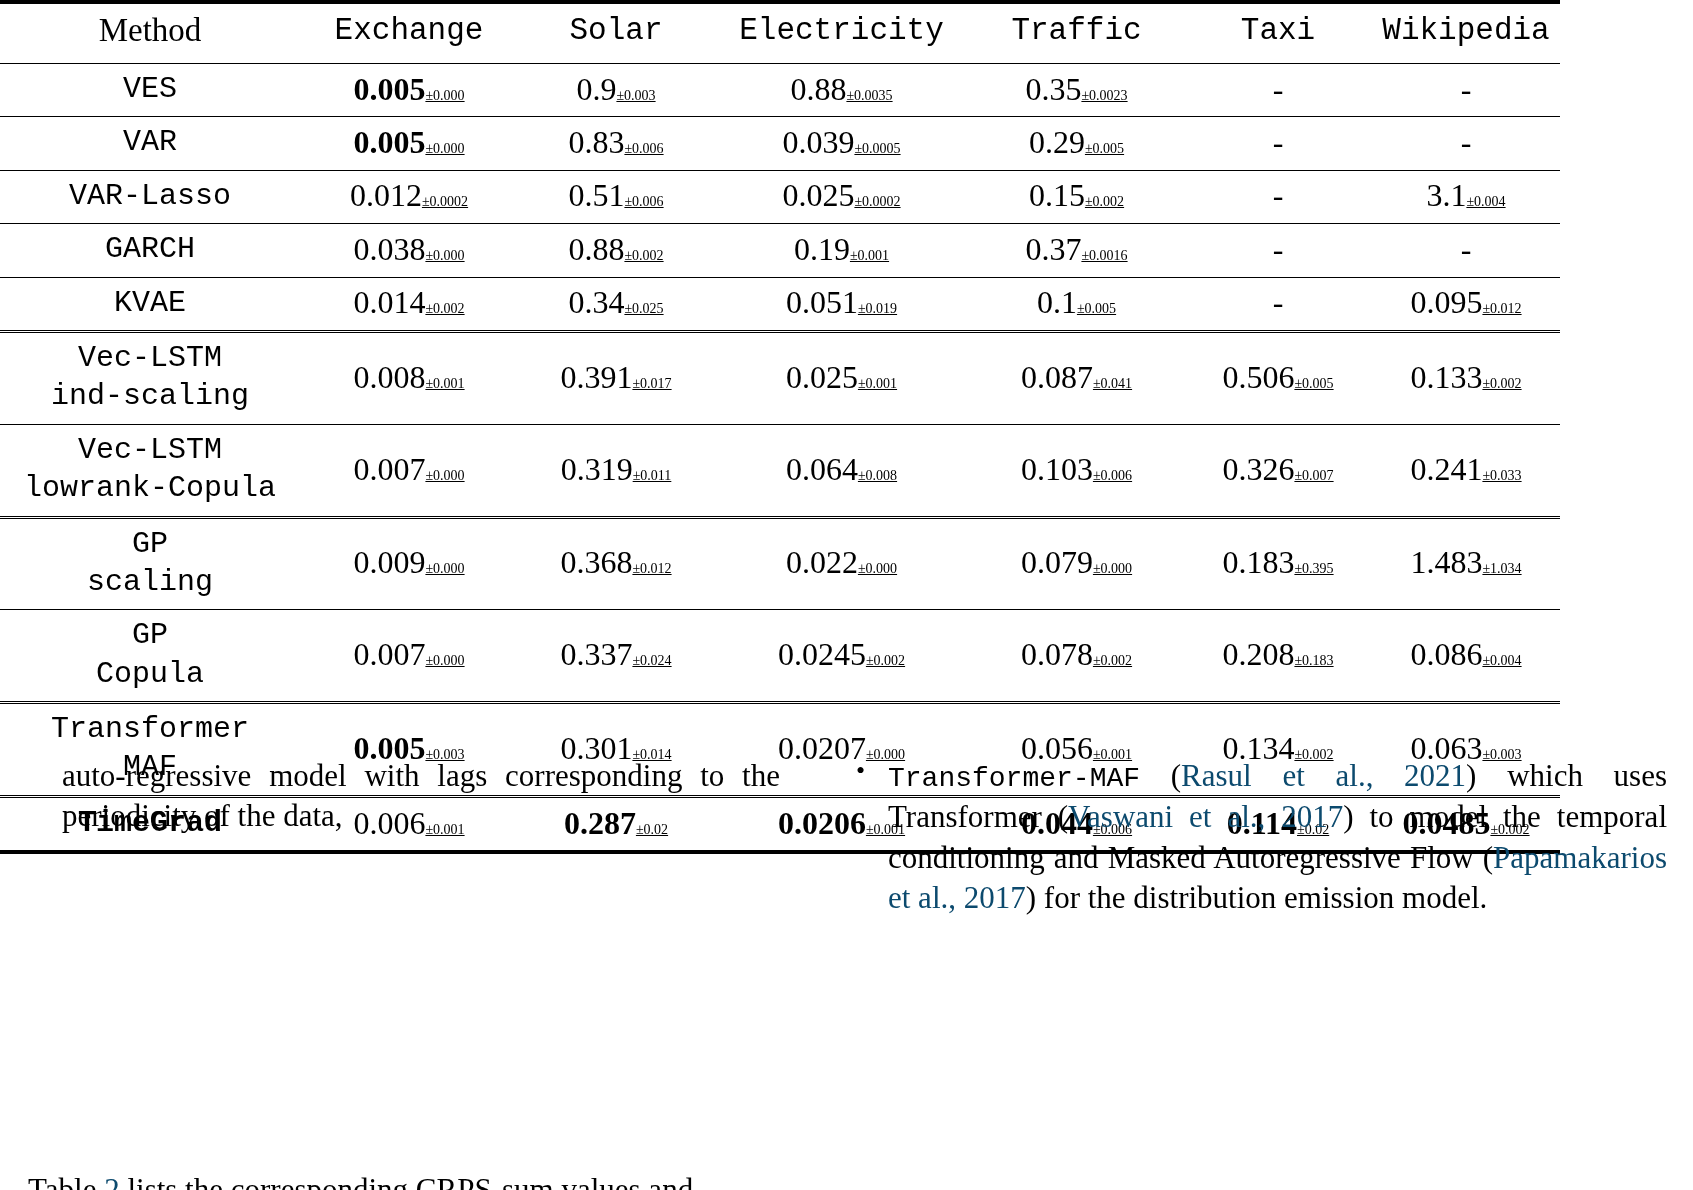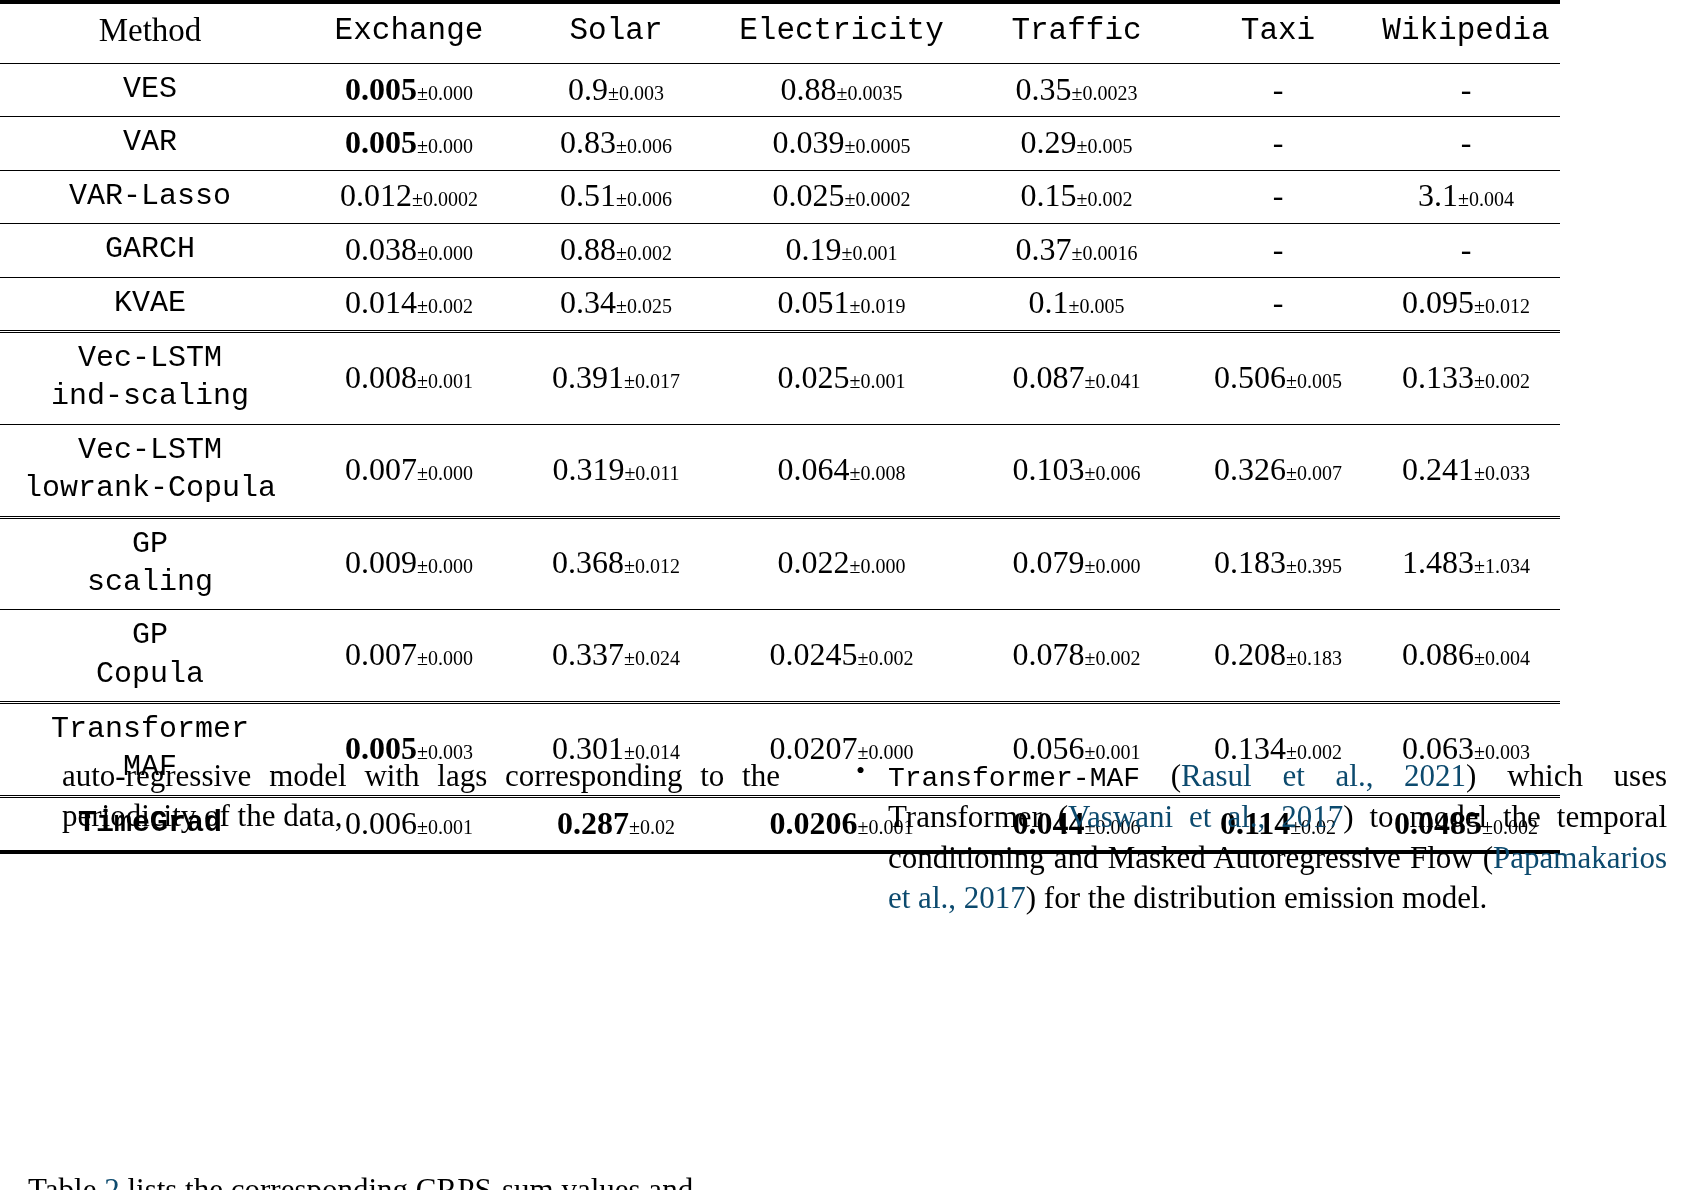--- a/index.html
+++ b/index.html
@@ -83,22 +83,23 @@
   }
   .cell-val {
     font-family: "Liberation Serif", serif;
     font-size: 32px;
     white-space: nowrap;
     padding: 6px 0 8px 0 !important;
   }
   .cell-val .mean { font-size: 32px; }
   .cell-val .mean.b { font-weight: bold; }
   .cell-val .pm {
-    font-size: 20px;
+    font-size: 14px;
     letter-spacing: 0;
+    text-decoration: underline;
   }
   .cell-val.dash { font-size: 30px; }
 
   
   col.c-method { width: 300px; }
   col.c-exch   { width: 218px; }
   col.c-solar  { width: 196px; }
   col.c-elec   { width: 255px; }
   col.c-traf   { width: 215px; }
   col.c-taxi   { width: 188px; }

